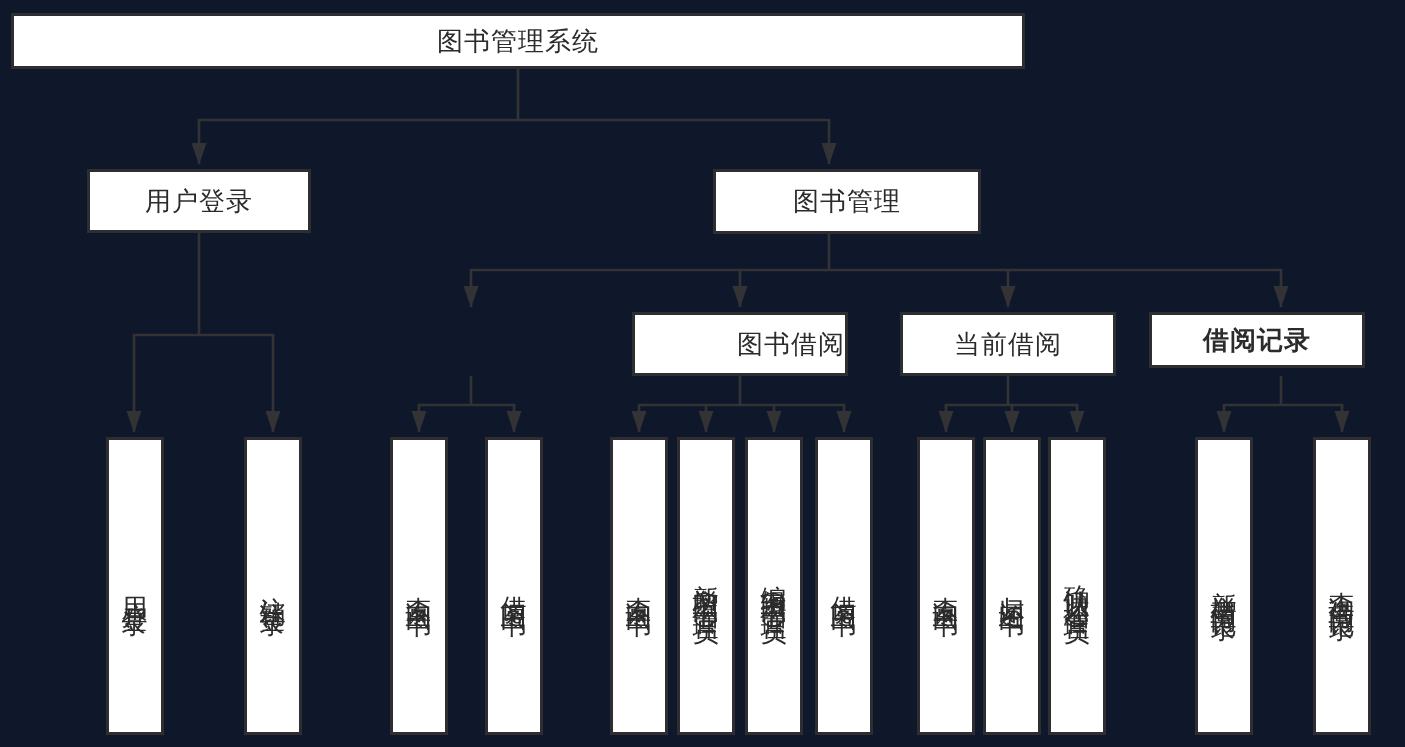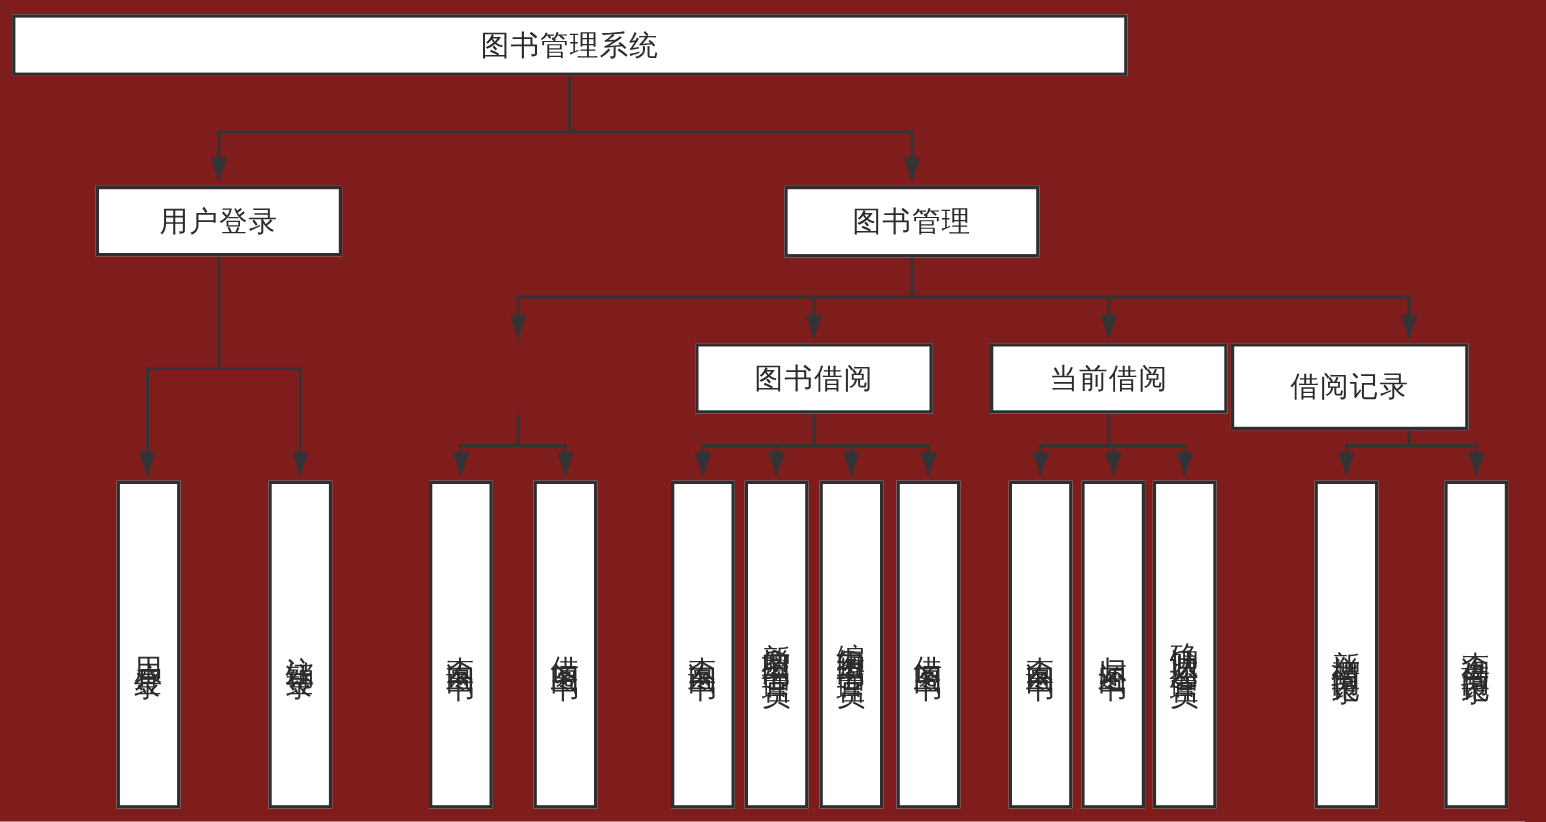--- a/index.html
+++ b/index.html
@@ -1,20 +1,20 @@
 <!DOCTYPE html>
 <html><head>
 <meta charset="utf-8">
 <style>
   html, body { margin: 0; padding: 0; background: #ffffff; }
   .canvas {
     position: relative;
     width: 1405px;
     height: 747px;
-    background: #7f1d1d;
+    background: #0f172a;
     font-family: "Liberation Sans", sans-serif;
     overflow: hidden;
   }
   svg.connectors {
     position: absolute;
     left: 0; top: 0;
     width: 1405px; height: 747px;
   }
   svg.connectors line {
     stroke: #333336;
@@ -104,31 +104,31 @@
     <line x1="1342" y1="405" x2="1342" y2="432" marker-end="url(#arrow)"></line>
   </svg>
 
   <div class="node root" style="left:11px; top:13px; width:1014px; height:56px;">
     <span class="hlbl">图书管理系统</span>
   </div>
 
   <div class="node" style="left:87px; top:169px; width:224px; height:64px;">
     <span class="hlbl">用户登录</span>
   </div>
-  <div class="node" style="left:713px; top:169px; width:232px; height:65px;">
+  <div class="node" style="left:713px; top:169px; width:268px; height:65px;">
     <span class="hlbl">图书管理</span>
   </div>
 
-  <div class="node" style="left:632px; top:312px; width:216px; height:64px;">
+  <div class="node" style="left:632px; top:312px; width:216px; height:64px;justify-content:flex-end;">
     <span class="hlbl">图书借阅</span>
   </div>
   <div class="node" style="left:900px; top:312px; width:216px; height:64px;">
     <span class="hlbl">当前借阅</span>
   </div>
-  <div class="node" style="left:1119px; top:312px; width:216px; height:79px;">
+  <div class="node" style="left:1149px; top:312px; width:216px; height:56px;font-weight:bold;">
     <span class="hlbl">借阅记录</span>
   </div>
 
   <div class="node leaf" style="left:106px; top:437px; width:58px; height:298px;">
     <span class="vlbl">用户登录</span>
   </div>
   <div class="node leaf" style="left:244px; top:437px; width:58px; height:298px;">
     <span class="vlbl">注销登录</span>
   </div>
 

